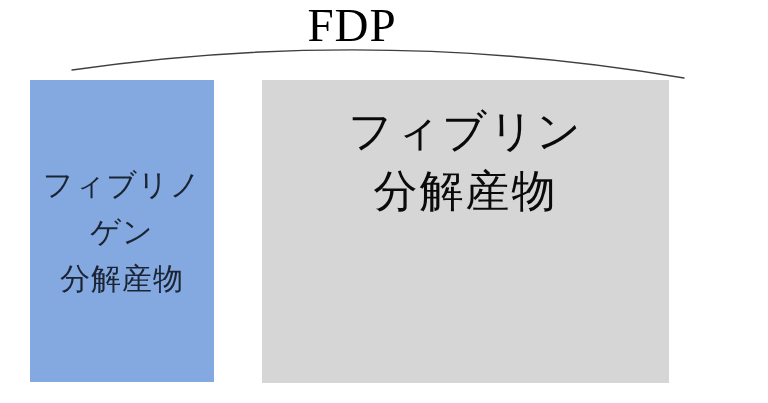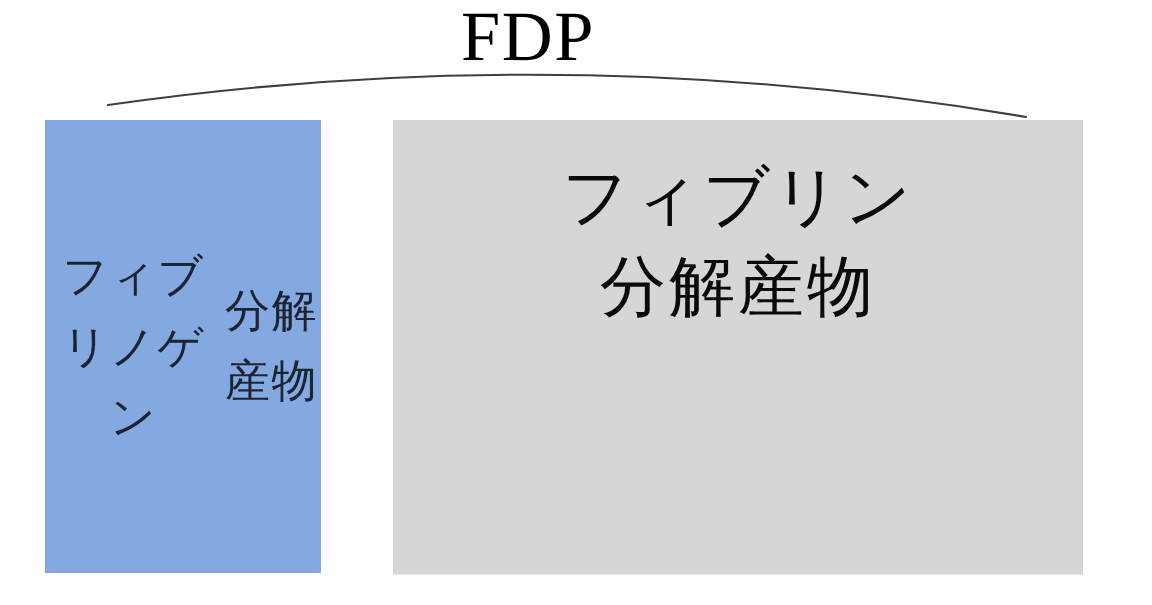--- a/index.html
+++ b/index.html
@@ -47,33 +47,33 @@
     position: absolute;
     box-sizing: border-box;
   }
   .fibrinogen-box {
     left: 30px;
     top: 80px;
     width: 184px;
     height: 302px;
     background: var(--blue-box, #84a9e0);
     display: flex;
-    flex-direction: row;
+    flex-direction: column;
     justify-content: center;
     align-items: center;
     text-align: center;
     color: var(--left-text, #1b2433);
     font-size: 30px;
     line-height: 47px;
     letter-spacing: 1px;
   }
   .fibrin-box {
     left: 262px;
     top: 80px;
-    width: 460px;
+    width: 407px;
     height: 303px;
     background: var(--gray-box, #d6d6d6);
   }
   .fibrin-title {
     position: absolute;
     left: 0;
     top: 22px;
     width: 100%;
     text-align: center;
     font-family: "Liberation Serif", "DejaVu Serif", serif;

